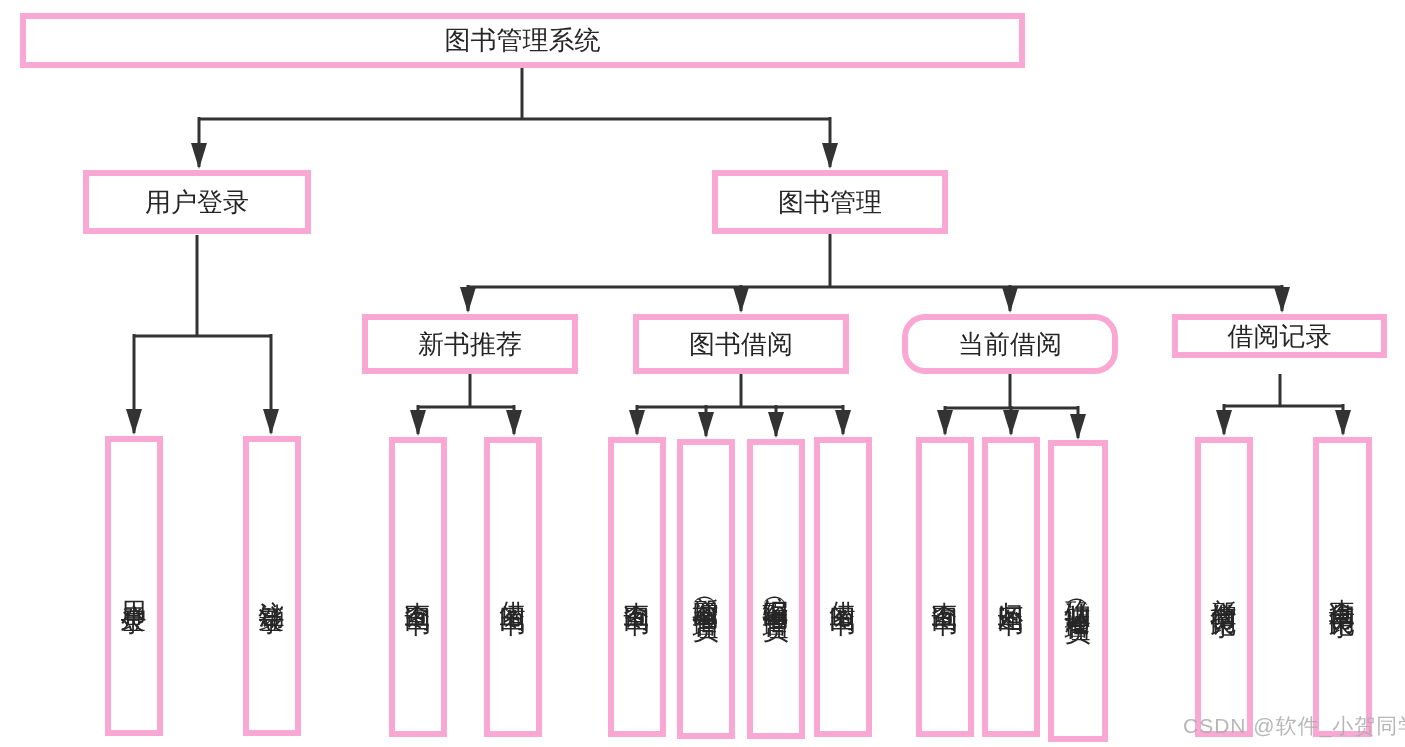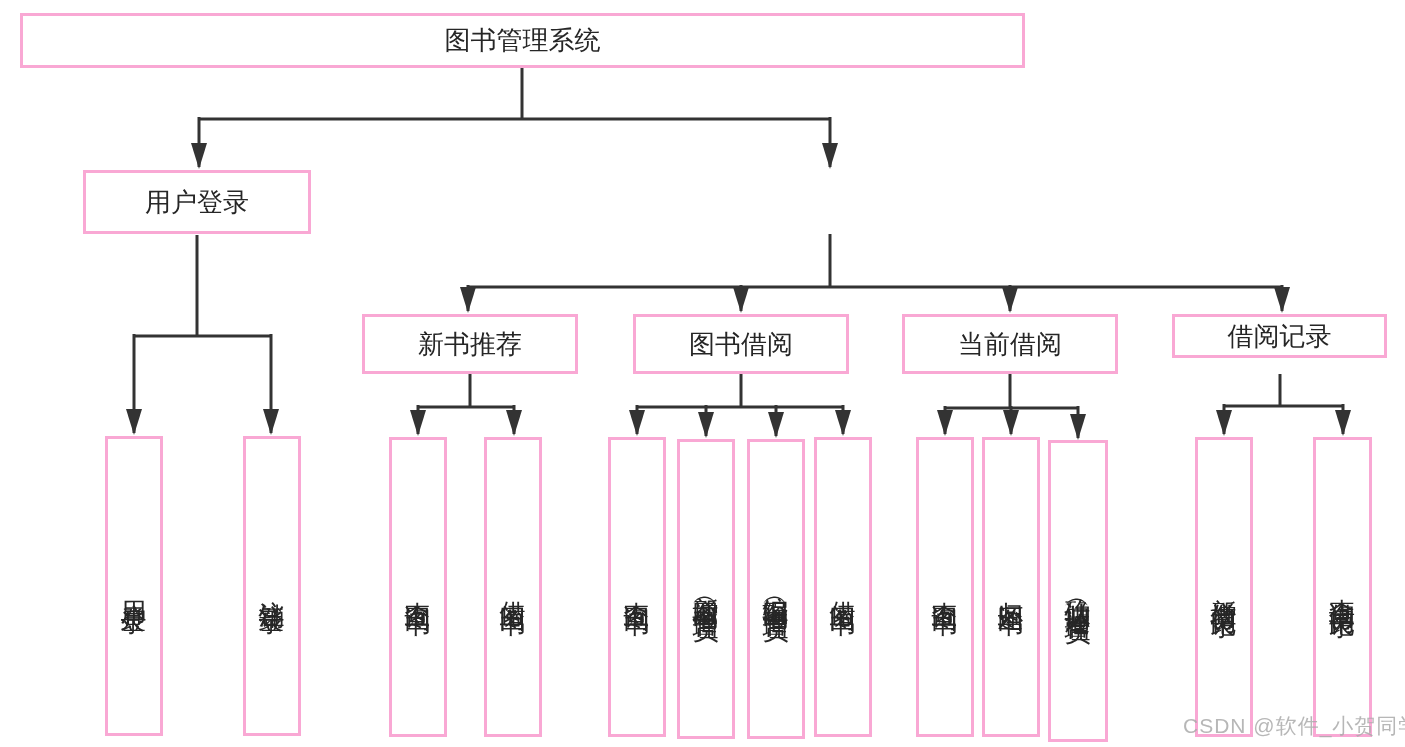--- a/index.html
+++ b/index.html
@@ -18,21 +18,21 @@
   #connector-layer {
     position: absolute;
     left: 0; top: 0;
     width: 1405px;
     height: 747px;
     z-index: 1;
   }
   .node {
     position: absolute;
     box-sizing: border-box;
-    border: 3px solid #f9a8d4;
+    border: 6px solid #f9a8d4;
     background: #ffffff;
     display: flex;
     align-items: center;
     justify-content: center;
     color: #262626;
     font-size: 26px;
     z-index: 2;
     white-space: nowrap;
   }
   .vnode {
@@ -104,24 +104,25 @@
       <path d="M1280,374 L1280,406"></path>
       <path d="M1224,406 L1343,406"></path>
       <path d="M1224,404 L1224,434" marker-end="url(#arrow)"></path>
       <path d="M1343,404 L1343,434" marker-end="url(#arrow)"></path>
     </g>
   </svg>
 
   <div class="node" style="left:20px; top:13px; width:1005px; height:55px;">图书管理系统</div>
 
   <div class="node" style="left:83px; top:170px; width:228px; height:64px;">用户登录</div>
+  <div class="node" style="left:712px; top:170px; width:236px; height:64px;">图书管理</div>
 
   <div class="node" style="left:633px; top:314px; width:216px; height:60px;">图书借阅</div>
   <div class="node" style="left:362px; top:314px; width:216px; height:60px;">新书推荐</div>
-  <div class="node" style="left:902px; top:314px; width:216px; height:60px;">当前借阅</div>
+  <div class="node" style="left:902px; top:314px; width:216px; height:60px;border-radius:23px;">当前借阅</div>
   <div class="node" style="left:1172px; top:314px; width:215px; height:44px;">借阅记录</div>
 
   <div class="node vnode" style="left:105px; top:436px; width:58px; height:300px;">用户登录</div>
   <div class="node vnode" style="left:243px; top:436px; width:58px; height:300px;">注销登录</div>
 
   <div class="node vnode" style="left:389px; top:437px; width:58px; height:300px;">查询图书</div>
   <div class="node vnode" style="left:484px; top:437px; width:58px; height:300px;">借阅图书</div>
 
   <div class="node vnode" style="left:608px; top:437px; width:58px; height:300px;">查询图书</div>
   <div class="node vnode" style="left:677px; top:439px; width:58px; height:300px;">新增图书（管理员）</div>

